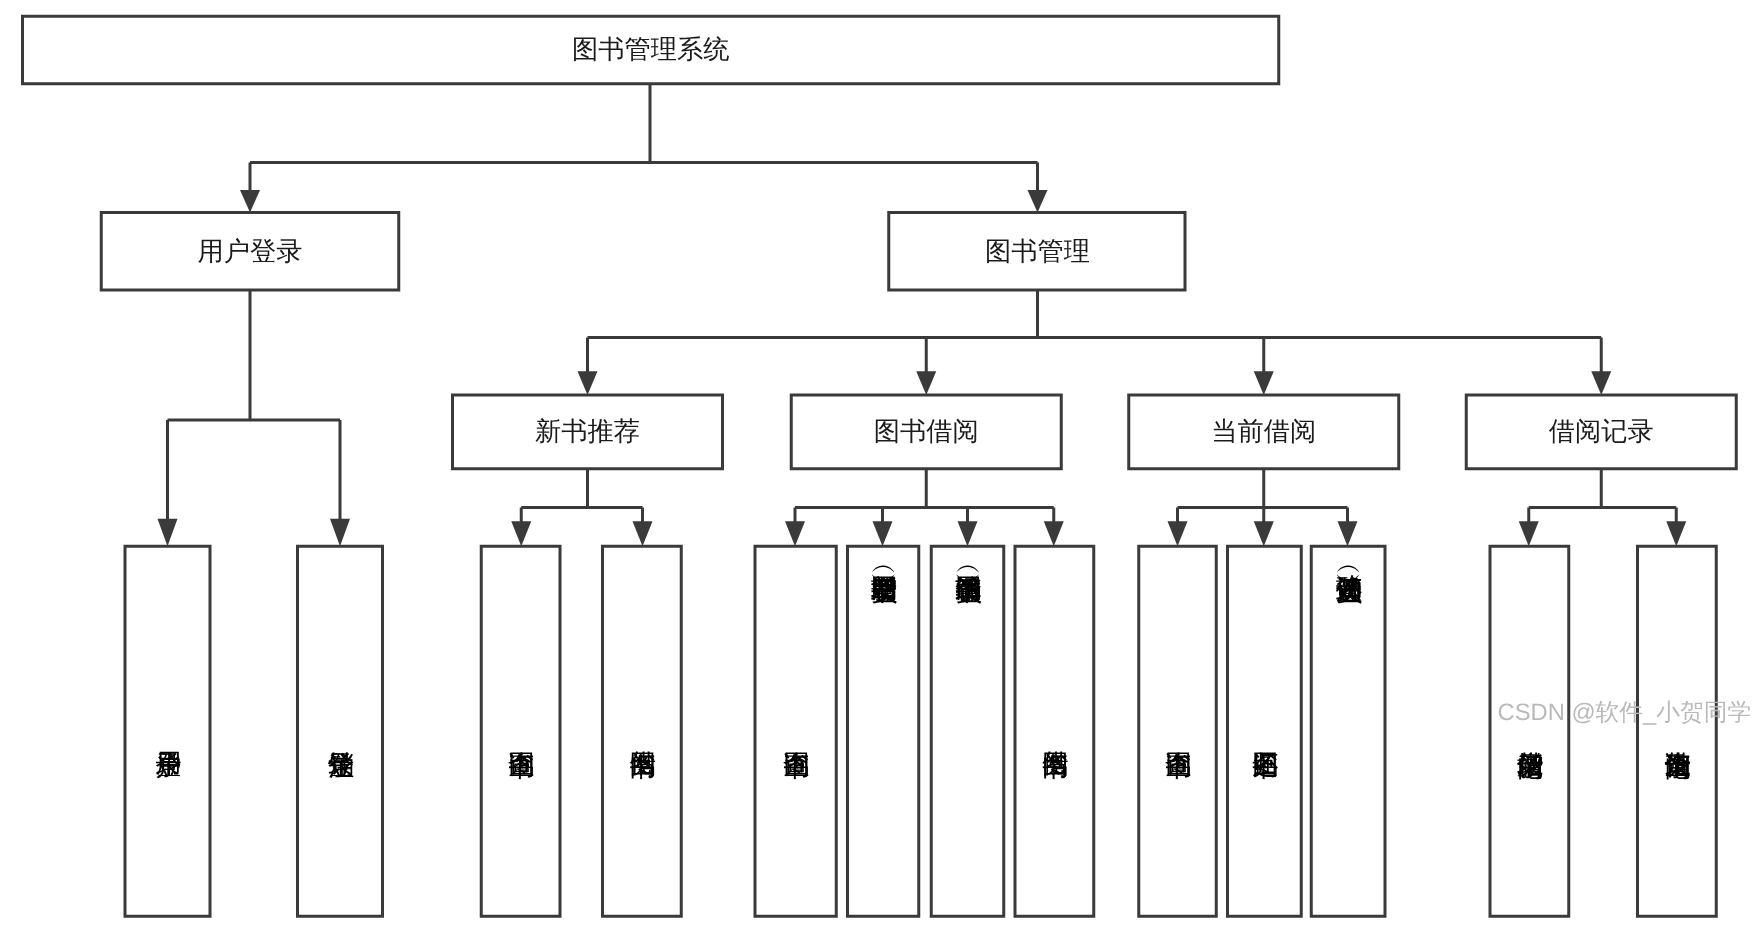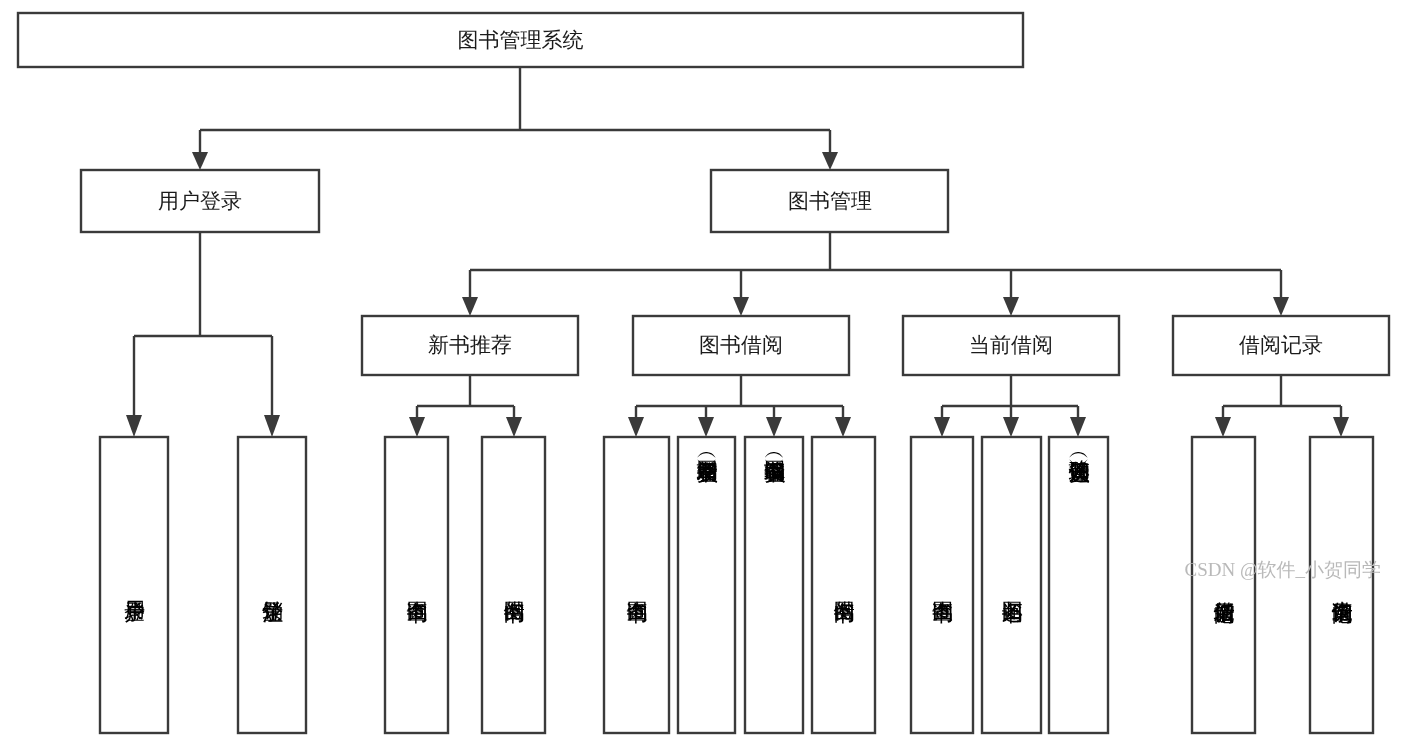--- a/index.html
+++ b/index.html
@@ -72,23 +72,23 @@
   .vlabel-wrap.top {
     align-items: flex-start;
     padding-top: 6px;
   }
   .vbox-fo-inner {
     width: 100%;
     height: 100%;
   }
   #watermark {
     position: absolute;
-    right: 24px;
+    right: 4px;
     bottom: 4px;
-    font-family: Liberation Serif, serif;
+    font-family: Liberation Sans, sans-serif;
     font-size: 19px;
     color: #b9b9b9;
     white-space: nowrap;
     pointer-events: none;
     user-select: none;
   }
 </style>
 </head>
 <body>
 

